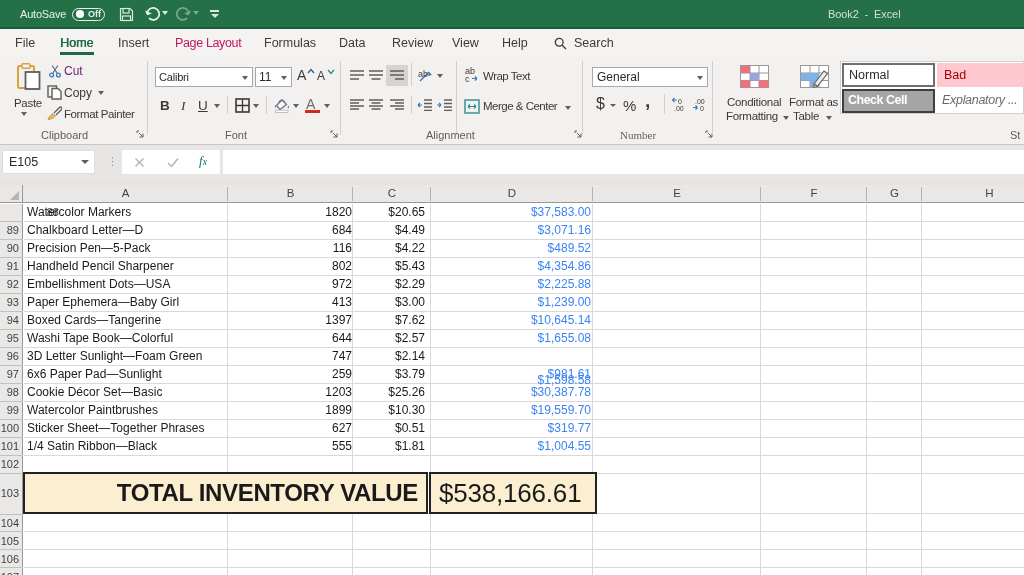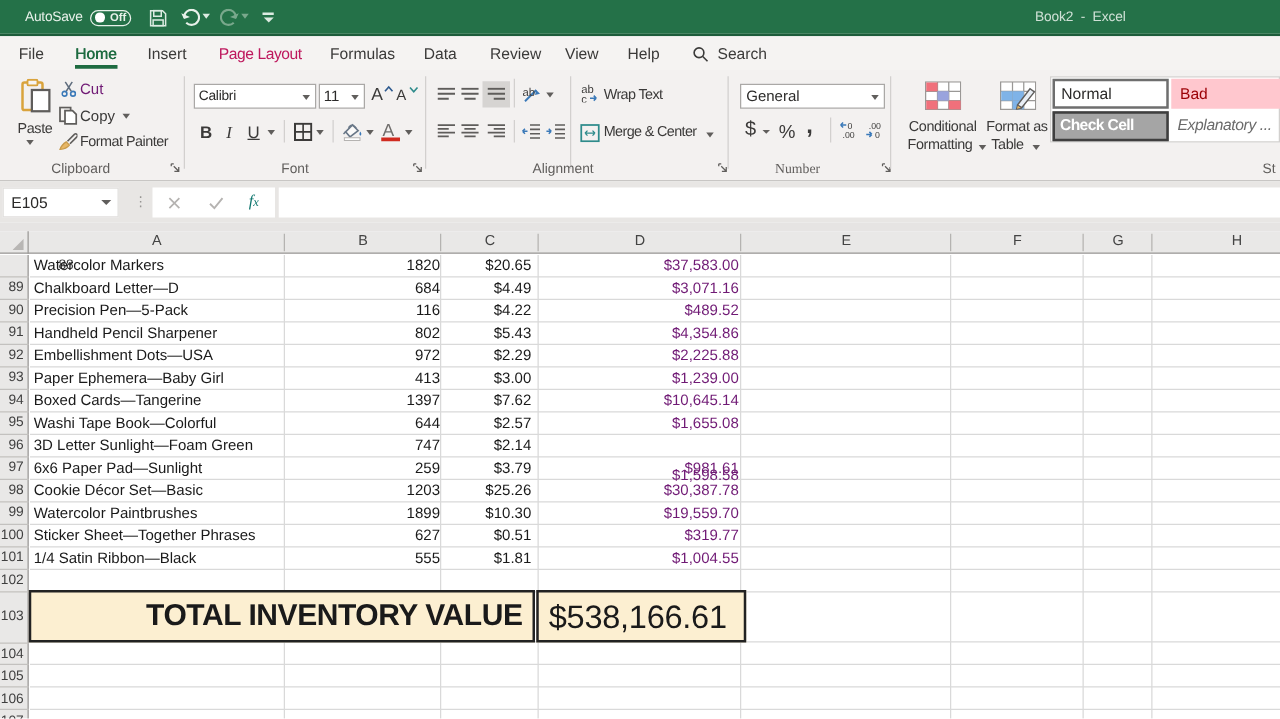--- a/index.html
+++ b/index.html
@@ -10,21 +10,21 @@
 svg { display:block; }
 .hdrsep { position:absolute; top:187px; width:1px; height:14px; background:#b5b3b1; }
 .colhdr { position:absolute; top:185px; height:18px; line-height:17px; text-align:center; font-size:11.5px; color:#444; }
 .vgl { position:absolute; top:204px; width:1px; height:371px; background:#d9d9d9; }
 .hgl { position:absolute; left:24px; width:1000px; height:1px; background:#d9d9d9; }
 .rnum { position:absolute; left:0; width:19px; text-align:right; font-size:11px; color:#3f3f3f; }
 .rsep { position:absolute; left:0; width:23px; height:1px; background:#c3c1bf; }
 .ca { position:absolute; left:27px; width:198px; font-size:12px; color:#1a1a1a; height:18px; line-height:18px; }
 .cb { position:absolute; left:228px; width:124px; font-size:12px; color:#1a1a1a; text-align:right; height:18px; line-height:18px; }
 .cc { position:absolute; left:353px; width:72px; font-size:12px; color:#1a1a1a; text-align:right; height:18px; line-height:18px; }
-.cd { position:absolute; left:431px; width:160px; font-size:12px; color:#701a75; text-align:right; height:18px; line-height:18px; }
+.cd { position:absolute; left:431px; width:160px; font-size:12px; color:#3b82f6; text-align:right; height:18px; line-height:18px; }
 </style>
 </head>
 <body>
 <div id="app">
 
 <div class="a" style="left:0;top:0;width:1024px;height:27px;background:#247148;"></div>
 <div class="a" style="left:0;top:27px;width:1024px;height:2px;background:#1d5c3b;"></div>
 <div class="a" style="left:20px;top:8px;font-size:11px;letter-spacing:-0.2px;color:#e8f1ea;">AutoSave</div>
 
 <div class="a" style="left:72px;top:7.5px;width:33px;height:13.5px;border:1.2px solid #e8f1ea;border-radius:8px;">

